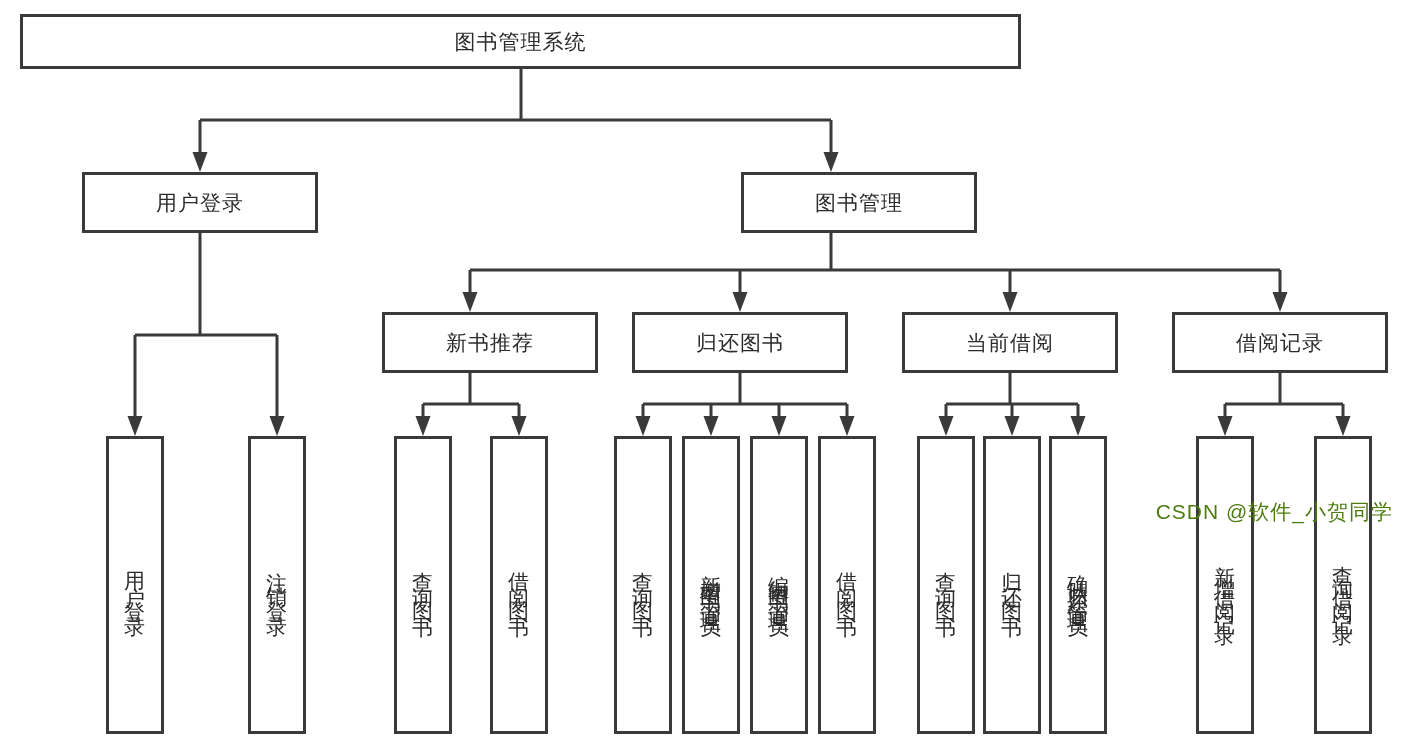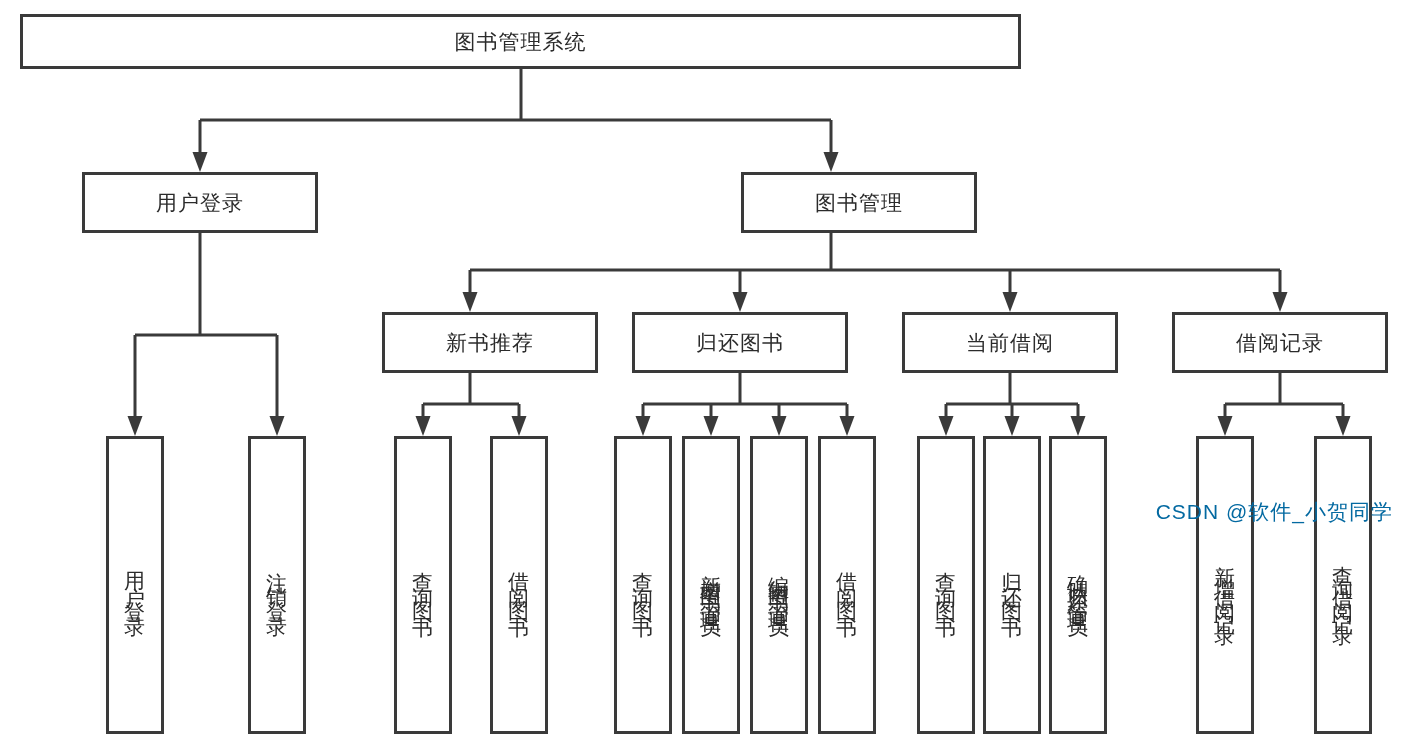--- a/index.html
+++ b/index.html
@@ -59,21 +59,21 @@
     white-space: nowrap;
   }
   .leaf.long .vtext { letter-spacing: 6px; }
   .leaf.mid  .vtext { letter-spacing: 12px; }
   #watermark {
     position: absolute;
     right: 12px;
     bottom: 7px;
     font-size: 21px;
     letter-spacing: 1px;
-    color: #0369a1;
+    color: #4d7c0f;
     z-index: 3;
   }
 </style>
 </head>
 <body>
 
 <div id="stage">
 
   <svg id="connectors" viewBox="0 0 1405 747" xmlns="http://www.w3.org/2000/svg">
     <g stroke="#3a3a3a" stroke-width="3" fill="none">

